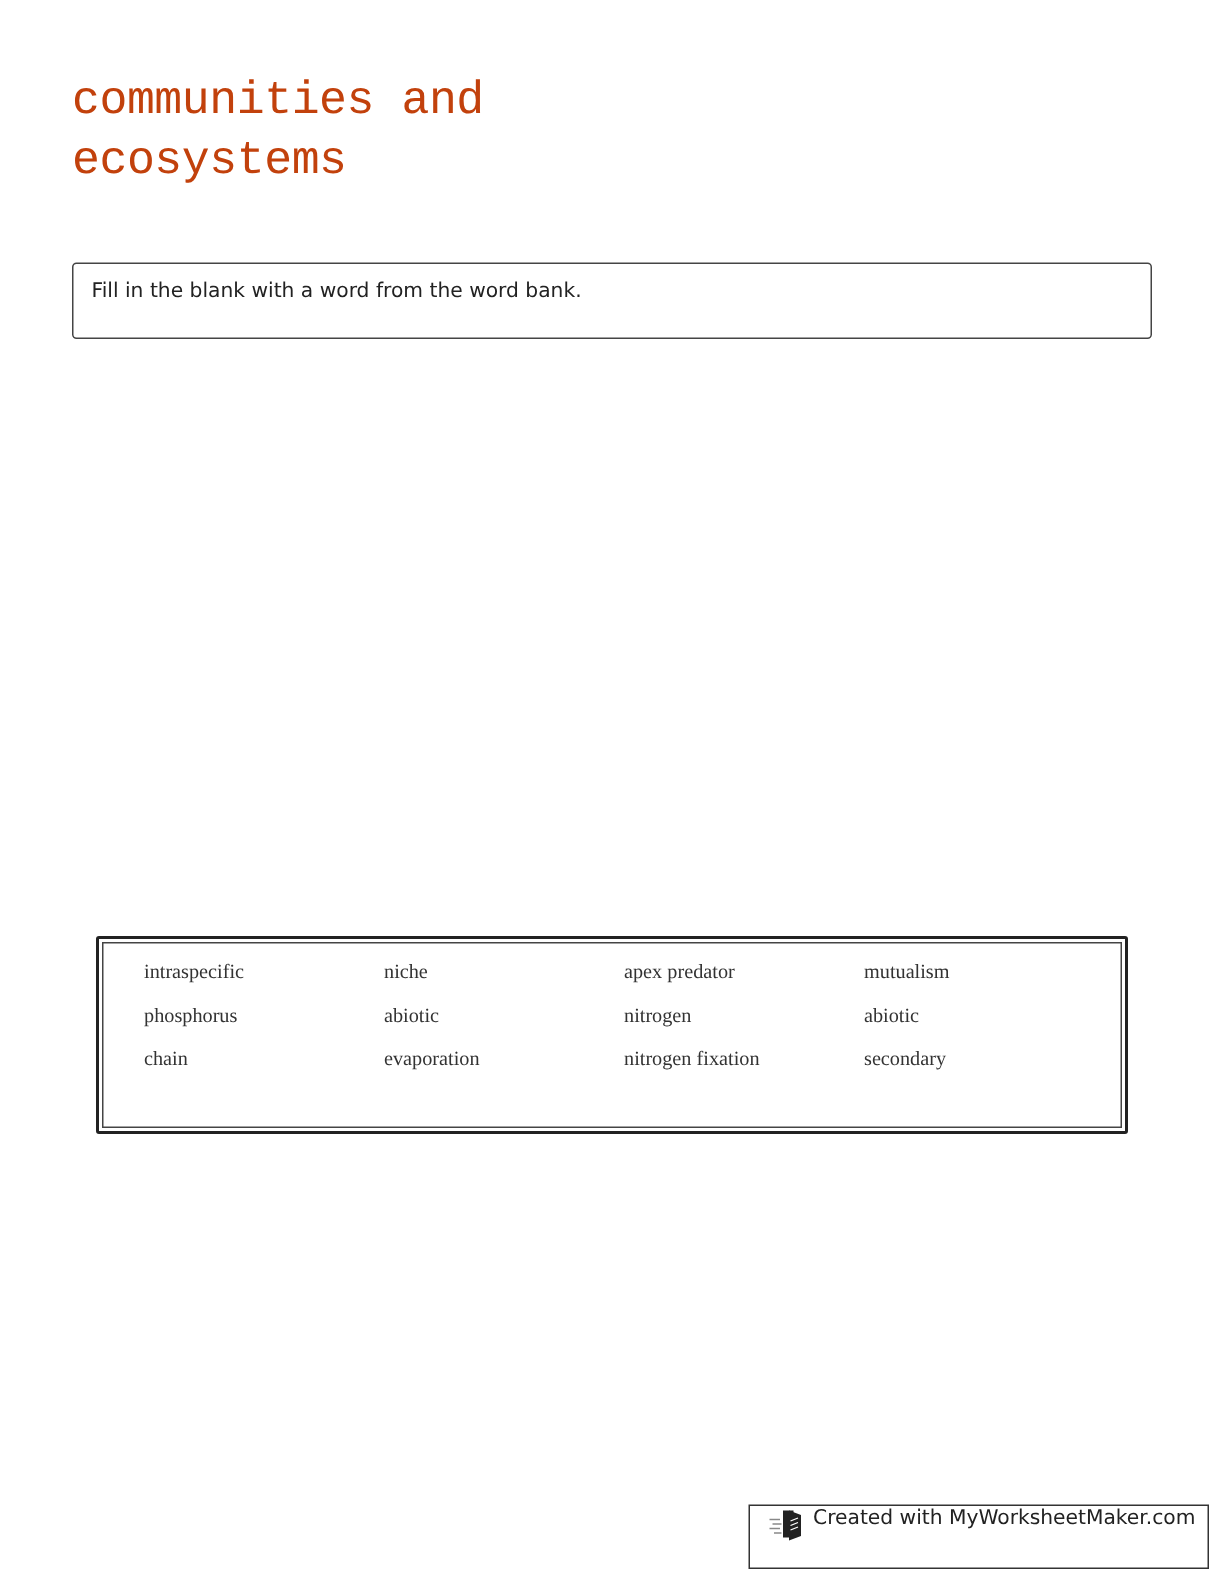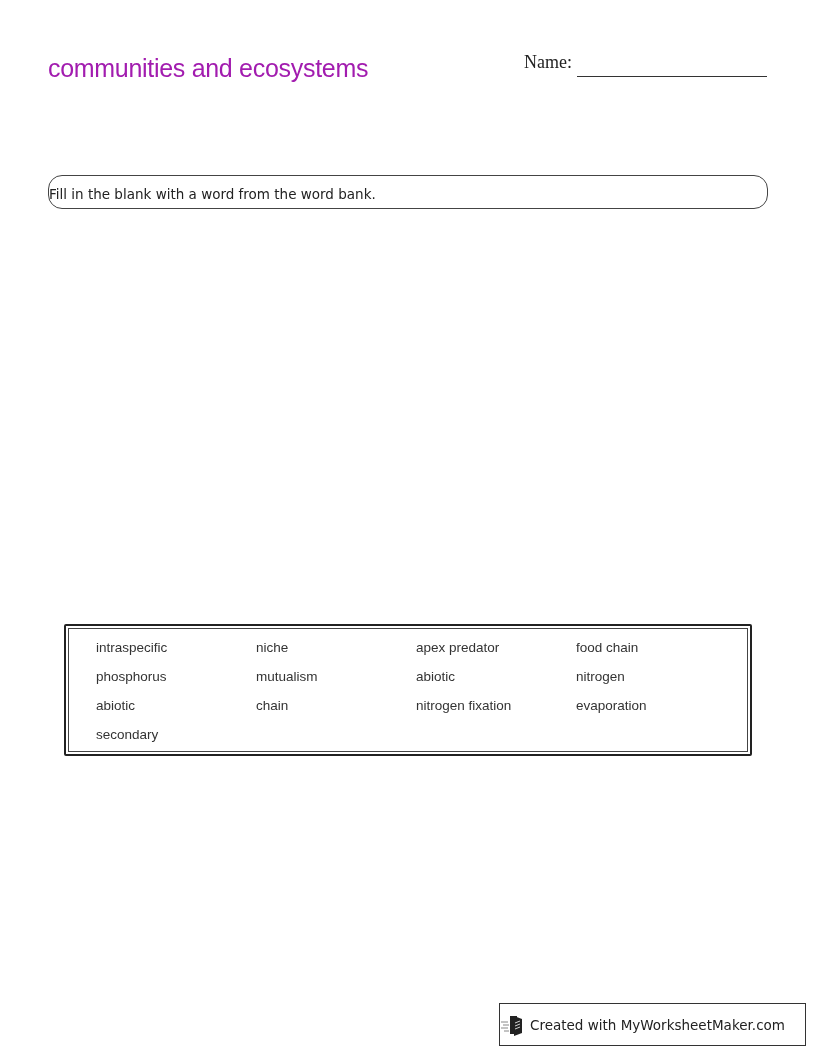--- a/index.html
+++ b/index.html
@@ -1,100 +1,95 @@
 <!DOCTYPE html>
 <html><head>
   <meta charset="utf-8">
   <style>
     * { box-sizing: border-box; margin: 0; padding: 0; }
     html, body { width: 816px; height: 1056px; background: #ffffff; }
     body { position: relative; font-family: "DejaVu Sans", sans-serif; color: #222222; overflow: hidden; }
 
     .title {
       position: absolute; left: 48px; top: 48px; width: 330px;
-      font-family: Liberation Sans, sans-serif; font-size: 25px; line-height: 40px;
-      color: #a21caf; font-weight: normal; letter-spacing: -0.3px;
+      font-family: Liberation Mono, monospace; font-size: 31px; line-height: 40px;
+      color: #c2410c; font-weight: normal; letter-spacing: -0.3px;
     }
 
     .meta { position: absolute; left: 500px; top: 50px; width: 270px; }
     .meta-row { position: relative; height: 38px; }
     .meta-label {
       position: absolute; right: 198px; top: 2px;
       font-family: "Liberation Serif", serif; font-size: 18px; color: #222222;
     }
     .meta-line {
       position: absolute; left: 77px; top: 26px; width: 190px; height: 1px;
       border-bottom: 1px solid #333333;
     }
 
     .instructions {
-      position: absolute; left: 48px; top: 175px; width: 720px; height: 34px;
-      border: 1px solid #444444; border-radius: 14px;
-      padding: 10px 0;
+      position: absolute; left: 48px; top: 175px; width: 720px; height: 51px;
+      border: 1px solid #444444; border-radius: 3px;
+      padding: 10px 12px;
       font-family: "DejaVu Sans", sans-serif; font-size: 13.5px; color: #222222;
     }
 
     .wordbank-outer {
       position: absolute; left: 64px; top: 624px; width: 688px; height: 132px;
       border: 2px solid #222222; border-radius: 2px; padding: 2px;
     }
     .wordbank-inner {
       width: 100%; height: 100%;
       border: 1px solid #444444;
       padding: 11px 0 0 27px;
     }
     .wordbank-grid {
       display: grid; grid-template-columns: 160px 160px 160px 160px;
       grid-auto-rows: 29px;
     }
     .word {
-      font-family: Liberation Sans, sans-serif; font-size: 13.5px; color: #333333;
+      font-family: Liberation Serif, serif; font-size: 13.5px; color: #333333;
       white-space: nowrap;
     }
 
     .footer {
       position: absolute; left: 499px; top: 1003px; width: 307px; height: 43px;
       border: 1px solid #333333;
-      display: flex; align-items: center; padding-left: 0;
+      display: flex; padding-left: 12px;
     }
     .footer-logo { width: 26px; height: 24px; margin-right: 4px; display: inline-block; }
     .footer-text {
       font-family: "DejaVu Sans", sans-serif; font-size: 13.5px; color: #222222;
       white-space: nowrap;
     }
   </style>
 </head>
 <body>
 
 <h1 class="title">communities and ecosystems</h1>
 
 <div class="meta">
-  <div class="meta-row">
-    <span class="meta-label">Name:</span>
-    <span class="meta-line"></span>
-  </div>
 </div>
 
 <div class="instructions">Fill in the blank with a word from the word bank.</div>
 
 <div class="wordbank-outer">
   <div class="wordbank-inner">
     <div class="wordbank-grid">
       <span class="word">intraspecific</span>
       <span class="word">niche</span>
       <span class="word">apex predator</span>
-      <span class="word">food chain</span>
+      <span class="word">mutualism</span>
       <span class="word">phosphorus</span>
-      <span class="word">mutualism</span>
       <span class="word">abiotic</span>
       <span class="word">nitrogen</span>
       <span class="word">abiotic</span>
       <span class="word">chain</span>
+      <span class="word">evaporation</span>
       <span class="word">nitrogen fixation</span>
-      <span class="word">evaporation</span>
       <span class="word">secondary</span>
     </div>
   </div>
 </div>
 
 <div class="footer">
   <span class="footer-logo">
     <svg width="26" height="24" viewBox="0 0 26 24">
       <line x1="1" y1="9" x2="8" y2="9" stroke="#888" stroke-width="1"></line>
       <line x1="3" y1="12" x2="9" y2="12" stroke="#888" stroke-width="1"></line>

